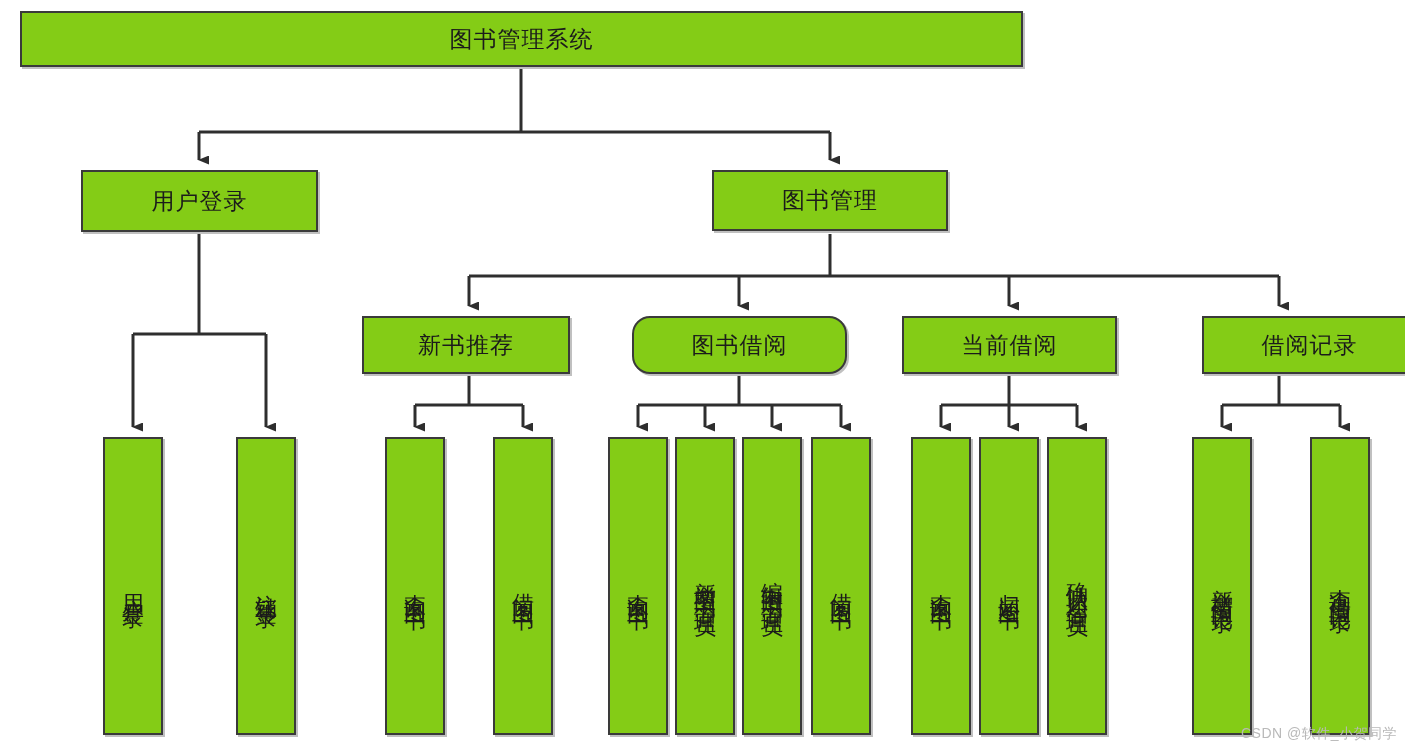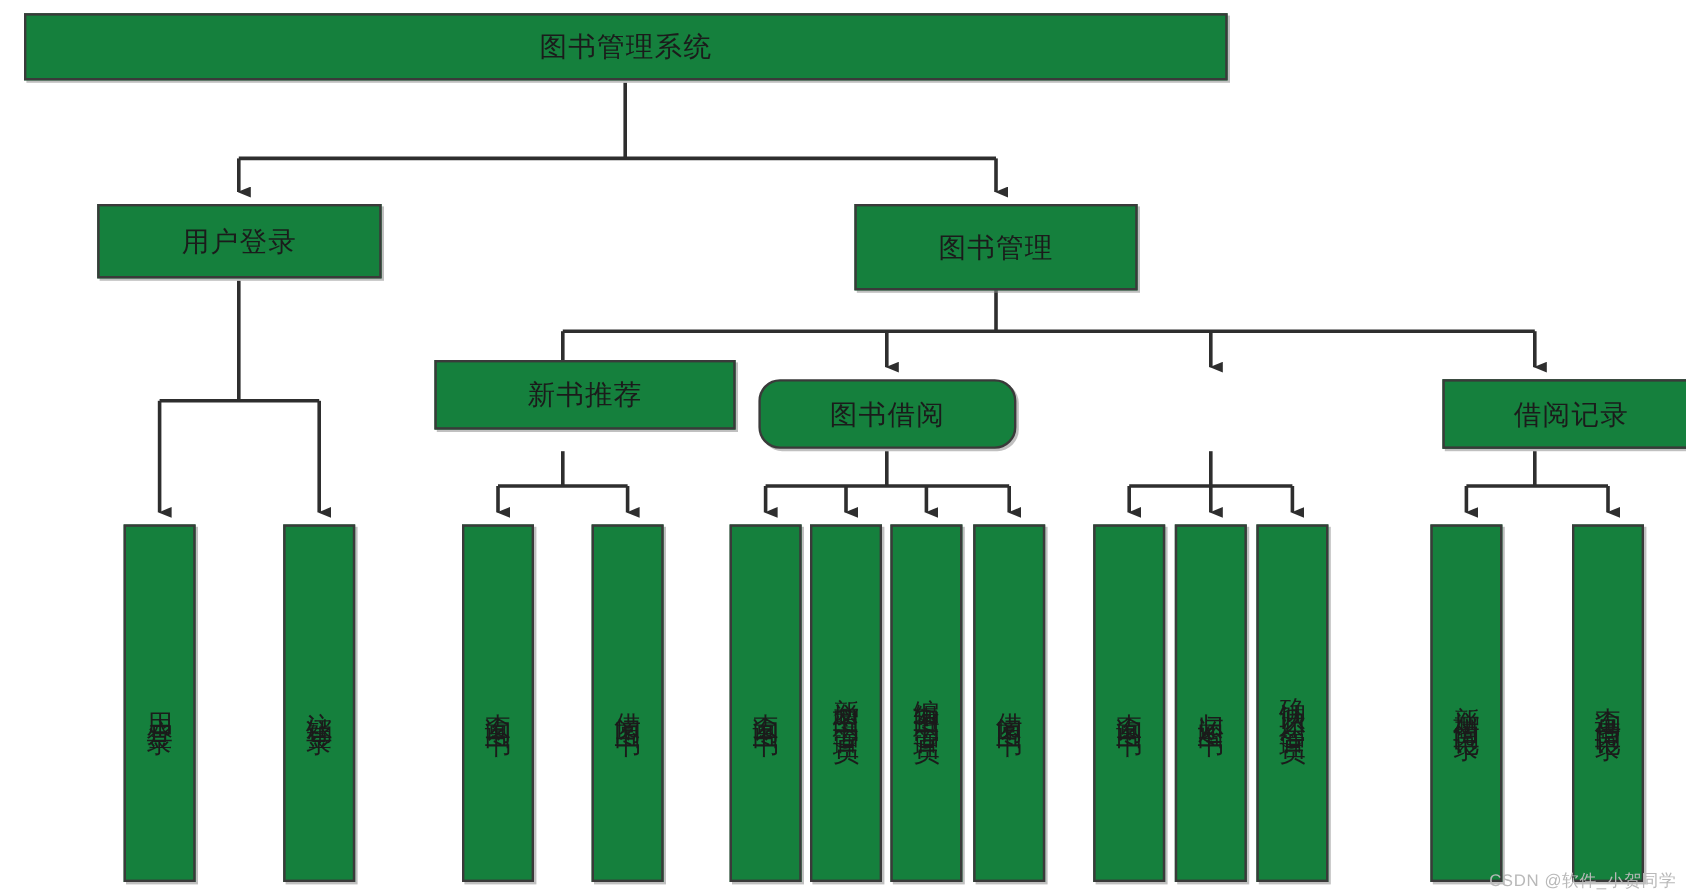--- a/index.html
+++ b/index.html
@@ -8,21 +8,21 @@
     background:#ffffff;
     font-family:"Liberation Sans","DejaVu Sans",sans-serif;
     overflow:hidden;
   }
   #diagram{position:relative;width:1405px;height:747px;}
   #wires{position:absolute;left:0;top:0;width:1405px;height:747px;}
 
   .node{
     position:absolute;
     box-sizing:border-box;
-    background:#15803d;
+    background:#84cc16;
     border:2.5px solid #3a3a3a;
     box-shadow:2px 2px 0 0 rgba(140,140,140,.55);
     display:flex;
     align-items:center;
     justify-content:center;
     color:#1b1b1b;
   }
   .node.horiz{
     font-size:23px;
     letter-spacing:1px;
@@ -110,29 +110,32 @@
     </g>
   </svg>
 
   <div class="node horiz" style="left:20px;top:11px;width:1003px;height:56px;">
     <span>图书管理系统</span>
   </div>
 
   <div class="node horiz" style="left:81px;top:170px;width:237px;height:62px;">
     <span>用户登录</span>
   </div>
-  <div class="node horiz" style="left:712px;top:170px;width:236px;height:72px;">
+  <div class="node horiz" style="left:712px;top:170px;width:236px;height:61px;">
     <span>图书管理</span>
   </div>
 
-  <div class="node horiz" style="left:362px;top:300px;width:251px;height:58px;">
+  <div class="node horiz" style="left:362px;top:316px;width:208px;height:58px;">
     <span>新书推荐</span>
   </div>
   <div class="node horiz" style="left:632px;top:316px;width:215px;height:58px;border-radius:18px;">
     <span>图书借阅</span>
+  </div>
+  <div class="node horiz" style="left:902px;top:316px;width:215px;height:58px;">
+    <span>当前借阅</span>
   </div>
   <div class="node horiz" style="left:1172px;top:316px;width:215px;height:58px;margin-left:30px;">
     <span>借阅记录</span>
   </div>
 
   <div class="node vert mid" style="left:103px;top:437px;width:60px;height:298px;">
     <span class="vtext">用户登录</span>
   </div>
   <div class="node vert mid" style="left:236px;top:437px;width:60px;height:298px;">
     <span class="vtext">注销登录</span>

